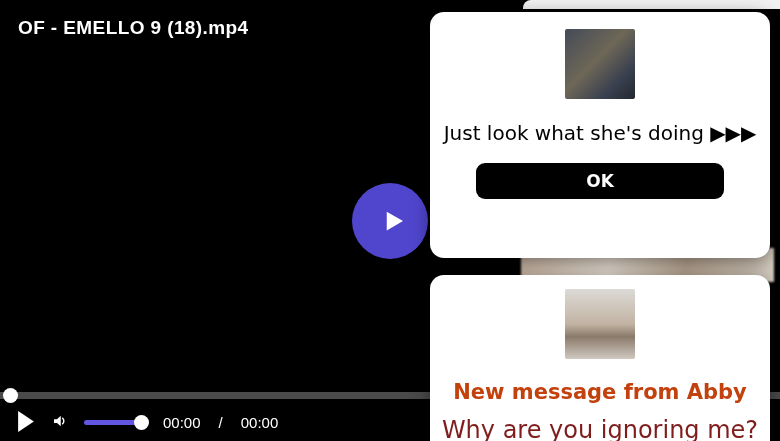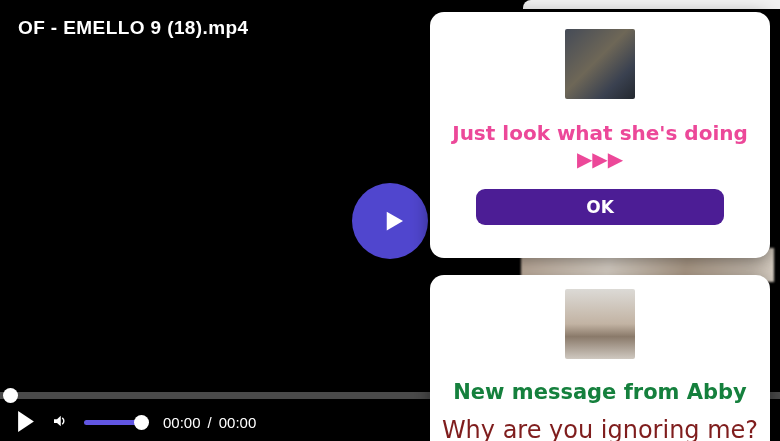--- a/index.html
+++ b/index.html
@@ -41,21 +41,21 @@
     position:relative;margin-left:15px;width:62px;height:5px;
     background:#6156e2;border-radius:3px;cursor:pointer;
   }
   .vol-thumb{
     position:absolute;right:-3px;top:-5px;width:15px;height:15px;
     background:#ffffff;border-radius:50%;
   }
   .time{
     margin-left:17px;color:#ffffff;
     font-family:"Liberation Sans",sans-serif;font-size:15px;
-    display:flex;align-items:center;gap:7px;white-space:nowrap;
+    display:flex;align-items:center;gap:18px;white-space:nowrap;
   }
   
   .bg-strip{
     position:absolute;left:523px;top:0;width:257px;height:9px;
     background:#f1f1f1;border-radius:8px 0 0 0;
   }
   .bg-photo{
     position:absolute;left:521px;top:248px;width:253px;height:34px;
     background:linear-gradient(100deg,#c9b6a4 0%,#e8dfd4 35%,#b9a692 65%,#d8cfc4 100%);
     filter:blur(1px);
@@ -71,28 +71,28 @@
   .card-msg{top:275px;height:195px;cursor:pointer;}
   .thumb{width:70px;height:70px;border-radius:2px;flex:none;}
   .thumb-offer{
     margin-top:17px;
     background:linear-gradient(135deg,#454b57 0%,#6e6757 45%,#3a4150 75%,#23282f 100%);
   }
   .thumb-msg{
     margin-top:14px;
     background:linear-gradient(180deg,#dcdad6 0%,#c2b3a3 50%,#8a7a6a 68%,#cfc8c0 100%);
   }
-  .offer-title{margin-top:21px;font-size:20px;font-weight:bold;color:#ec4899;line-height:1.3;}
+  .offer-title{margin-top:21px;font-size:20px;font-weight:normal;color:#000000;line-height:1.3;}
   .offer-sub{margin-top:13px;font-size:17px;color:#2b2b2b;}
   .ok-btn{
-    margin-top:17px;width:248px;height:36px;background:#4c1d95;color:#ffffff;
+    margin-top:17px;width:248px;height:36px;background:#000000;color:#ffffff;
     border:none;border-radius:9px;font-family:inherit;font-weight:bold;
     font-size:17px;cursor:pointer;
   }
-  .msg-title{margin-top:21px;font-size:21px;font-weight:bold;color:#15803d;}
+  .msg-title{margin-top:21px;font-size:21px;font-weight:bold;color:#c2410c;}
   .msg-body{margin-top:12px;font-size:24px;color:#7f1d1d;}
 </style>
 </head>
 <body>
 
 <div class="screen">
 
   <div class="video-title">OF - EMELLO 9 (18).mp4</div>
 
   <button class="big-play">

